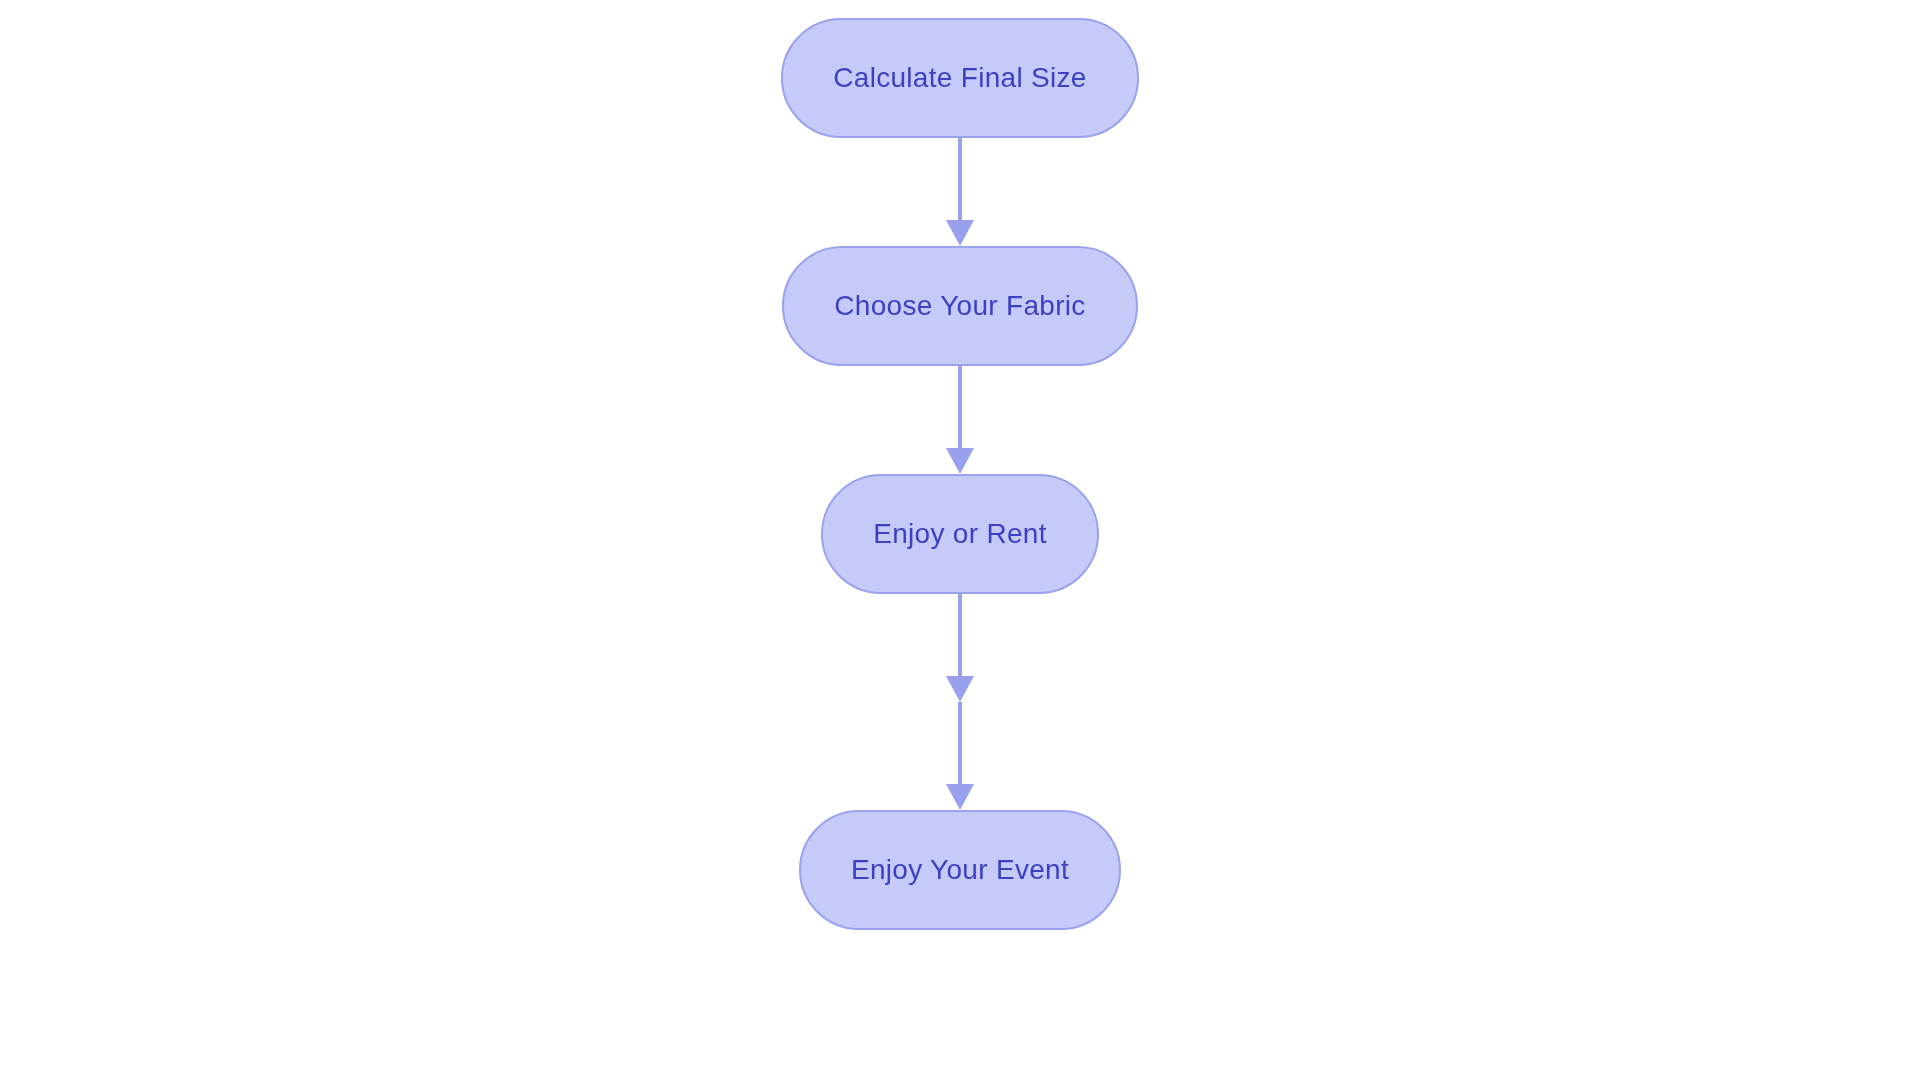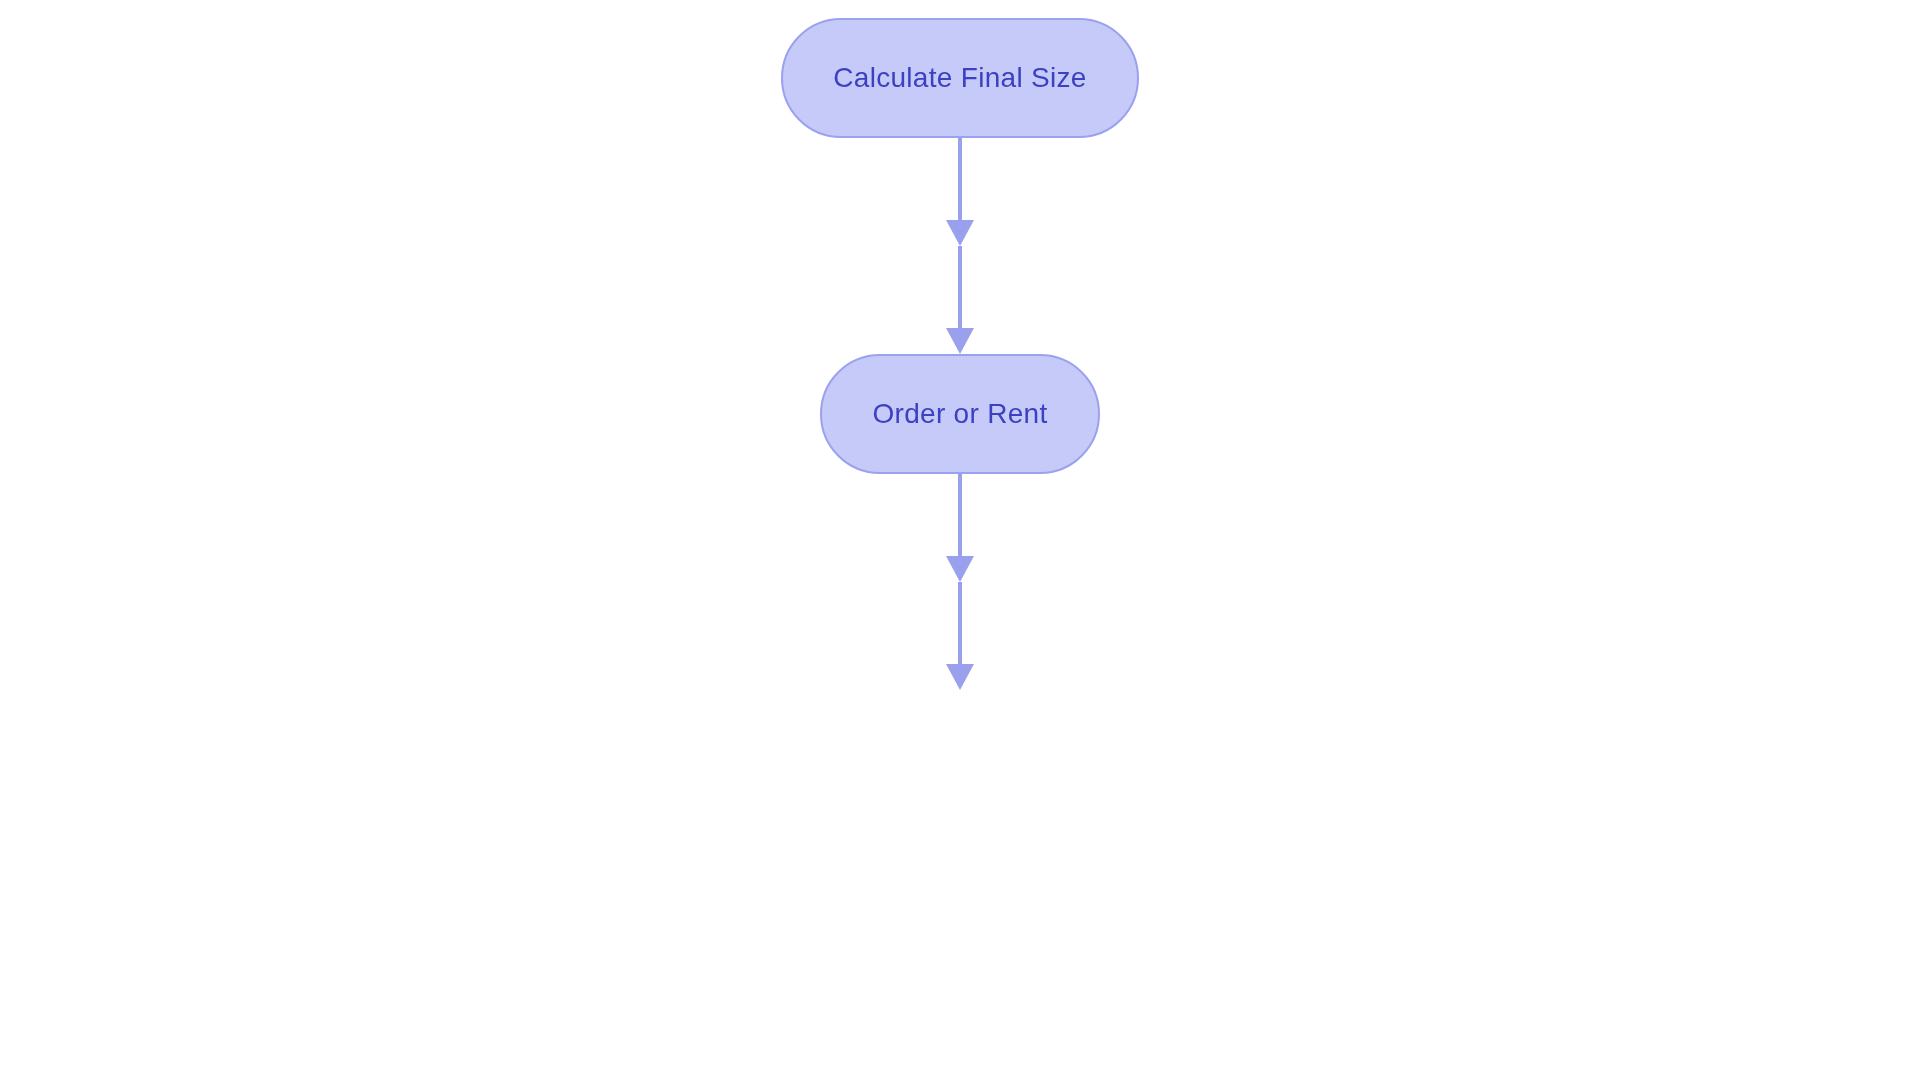--- a/index.html
+++ b/index.html
@@ -53,28 +53,34 @@
 <body>
 
 <div class="canvas" id="canvas">
     <div class="node">
       <span class="node-label">Calculate Final Size</span>
     </div>
     <svg class="arrow" width="32" height="108" viewBox="0 0 32 108">
       <line x1="16" y1="0" x2="16" y2="86" stroke="#99a0ee" stroke-width="4"></line>
       <polygon points="2,82 30,82 16,108" fill="#99a0ee"></polygon>
     </svg>
+    <div class="node">
+      <span class="node-label">Choose Your Fabric</span>
+    </div>
     <svg class="arrow" width="32" height="108" viewBox="0 0 32 108">
       <line x1="16" y1="0" x2="16" y2="86" stroke="#99a0ee" stroke-width="4"></line>
       <polygon points="2,82 30,82 16,108" fill="#99a0ee"></polygon>
     </svg>
     <div class="node">
-      <span class="node-label">Order or Rent</span>
+      <span class="node-label">Enjoy or Rent</span>
     </div>
     <svg class="arrow" width="32" height="108" viewBox="0 0 32 108">
       <line x1="16" y1="0" x2="16" y2="86" stroke="#99a0ee" stroke-width="4"></line>
       <polygon points="2,82 30,82 16,108" fill="#99a0ee"></polygon>
     </svg>
     <svg class="arrow" width="32" height="108" viewBox="0 0 32 108">
       <line x1="16" y1="0" x2="16" y2="86" stroke="#99a0ee" stroke-width="4"></line>
       <polygon points="2,82 30,82 16,108" fill="#99a0ee"></polygon>
     </svg>
+    <div class="node">
+      <span class="node-label">Enjoy Your Event</span>
+    </div>
   </div>
 
 </body></html>

